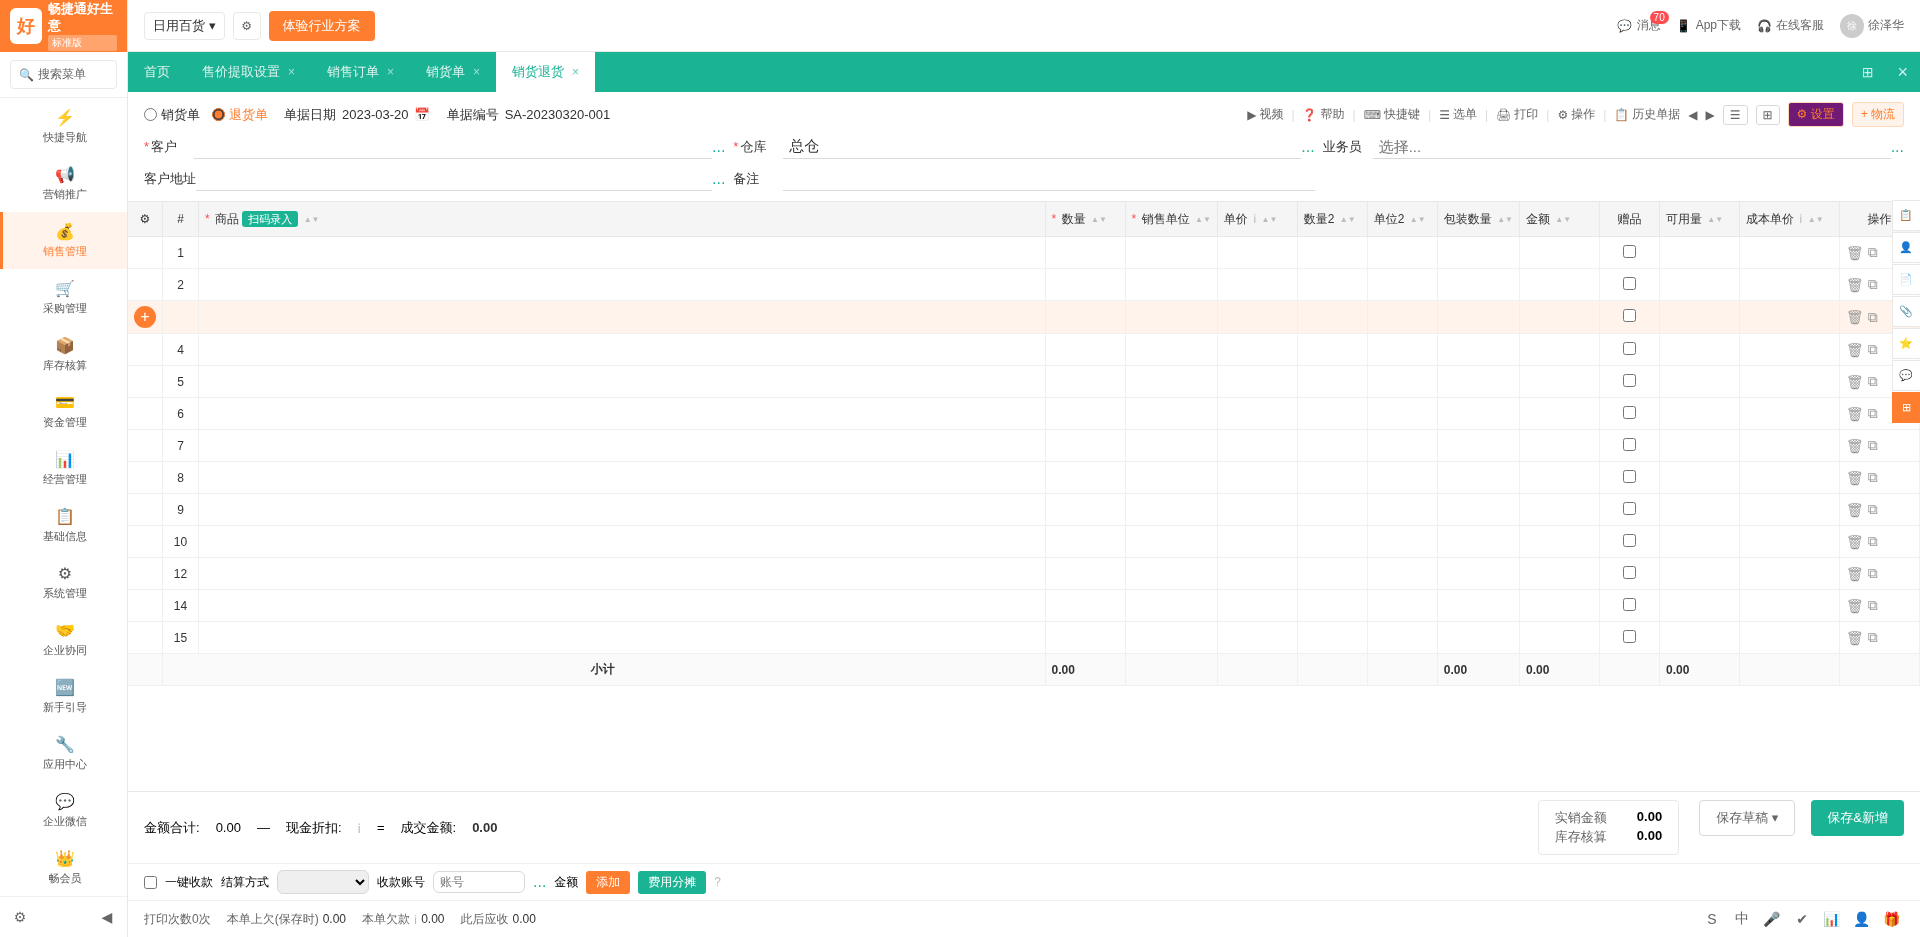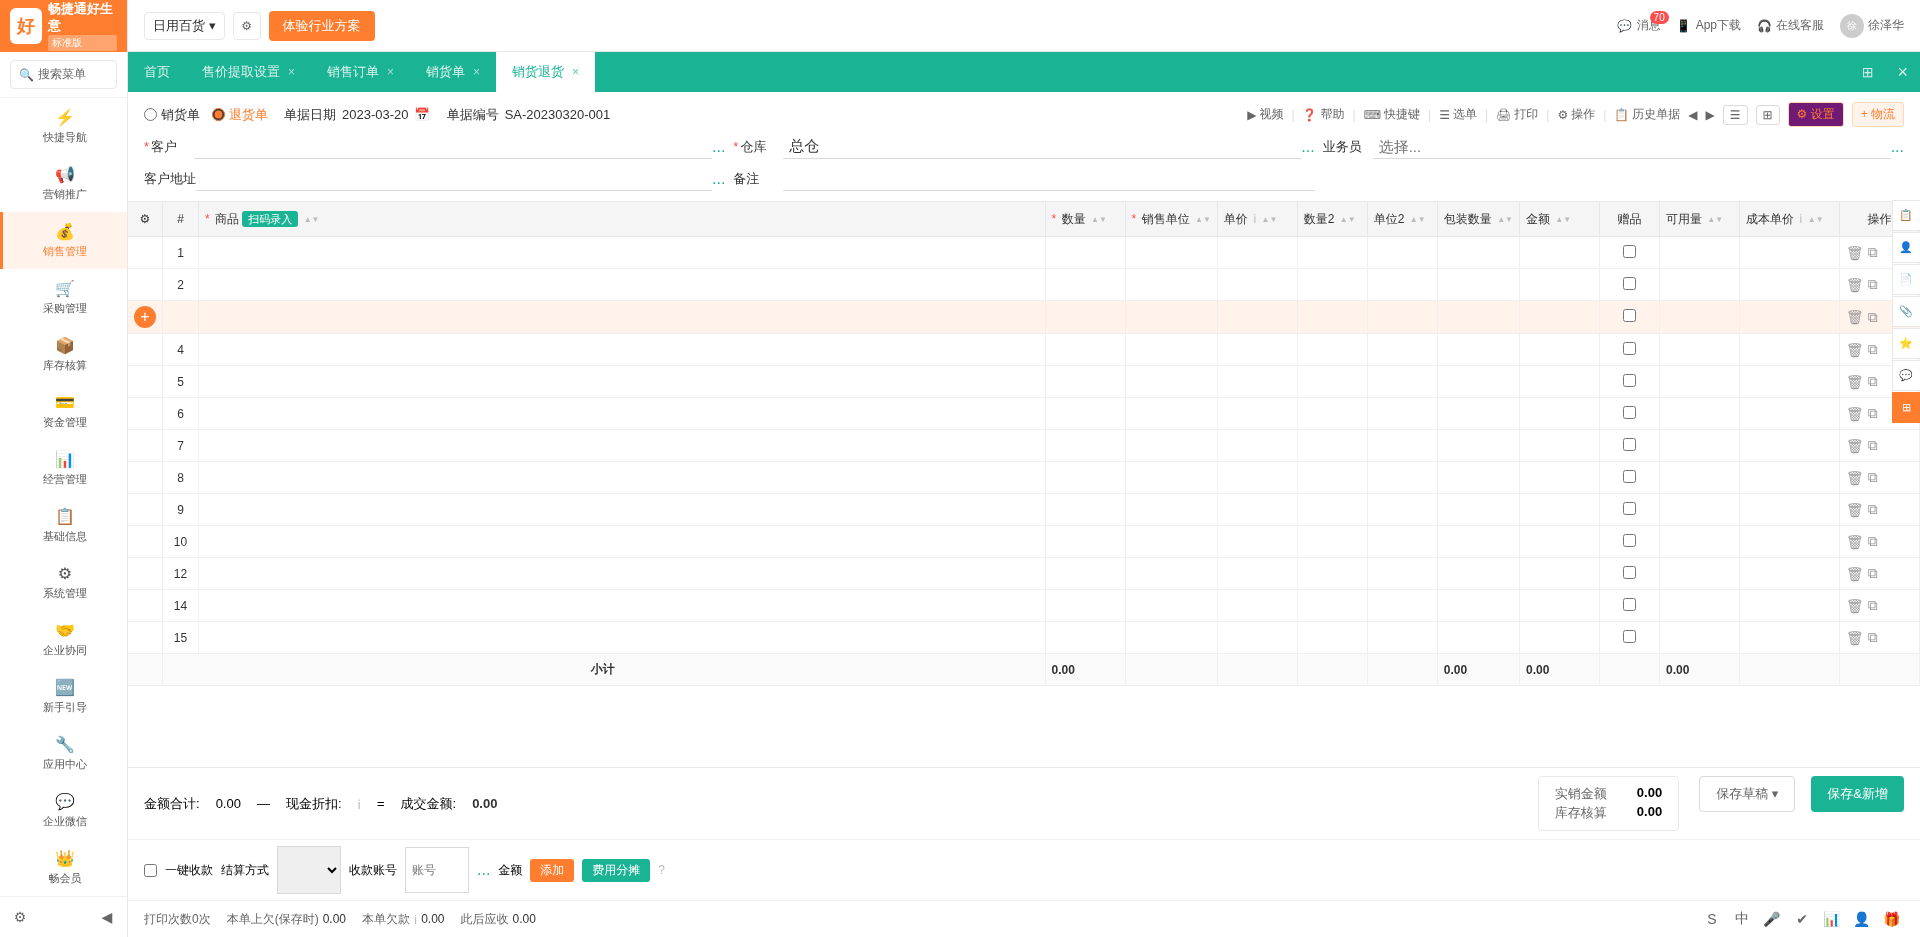--- a/index.html
+++ b/index.html
@@ -88,21 +88,21 @@
     .add-row-btn { width: 22px; height: 22px; background: #ff7d2e; color: white; border-radius: 50%; display: flex; align-items: center; justify-content: center; cursor: pointer; font-size: 16px; border: none; }
     
     
     .total-row td { background: #fafafa; font-weight: bold; }
     
     
     .bottom-area { background: white; border-top: 1px solid #e8e8e8; }
     .bottom-summary { padding: 8px 16px; display: flex; align-items: center; gap: 16px; font-size: 13px; }
     .bottom-payment { padding: 6px 16px; display: flex; align-items: center; gap: 8px; font-size: 12px; border-top: 1px solid #f0f0f0; }
     .payment-checkbox { accent-color: #1ab394; }
-    .payment-input { border: 1px solid #d9d9d9; padding: 15px 6px; border-radius: 0; width: 64px; font-size: 12px; }
+    .payment-input { border: 1px solid #d9d9d9; padding: 3px 6px; border-radius: 6px; width: 92px; font-size: 12px; }
     .add-payment-btn { background: #ff7d2e; color: white; border: none; padding: 3px 10px; border-radius: 3px; cursor: pointer; font-size: 12px; }
     .fee-split-btn { background: #1ab394; color: white; border: none; padding: 3px 10px; border-radius: 3px; cursor: pointer; font-size: 12px; }
     .help-icon { color: #bbb; cursor: pointer; }
     
     
     .footer-stats { padding: 6px 16px; display: flex; align-items: center; justify-content: space-between; border-top: 1px solid #f0f0f0; }
     .footer-stats-left { display: flex; align-items: center; gap: 16px; font-size: 12px; color: #666; }
     .footer-stats-item { display: flex; align-items: center; gap: 4px; }
     .footer-icons { display: flex; align-items: center; gap: 6px; }
     .footer-icon-btn { width: 24px; height: 24px; display: flex; align-items: center; justify-content: center; cursor: pointer; color: #666; font-size: 14px; }

